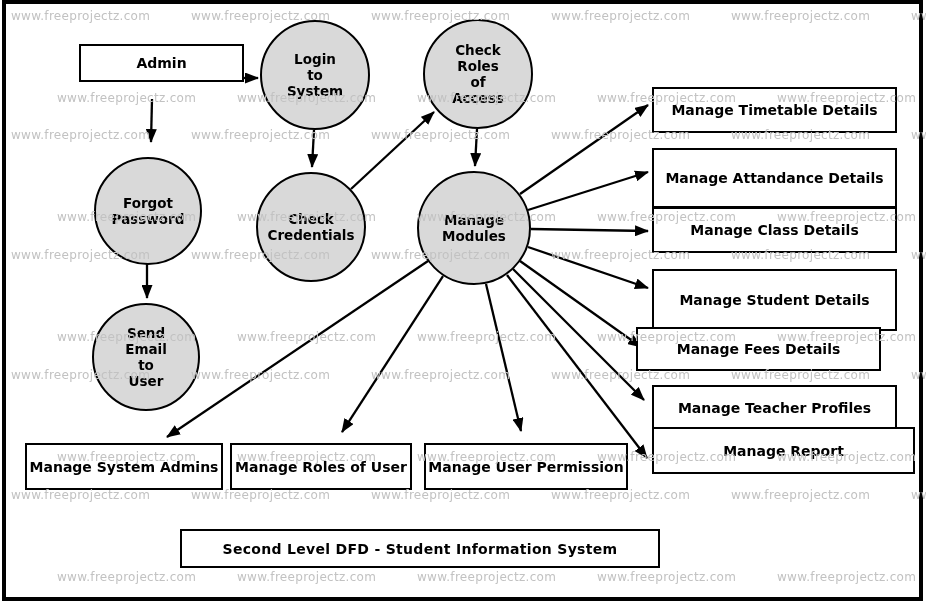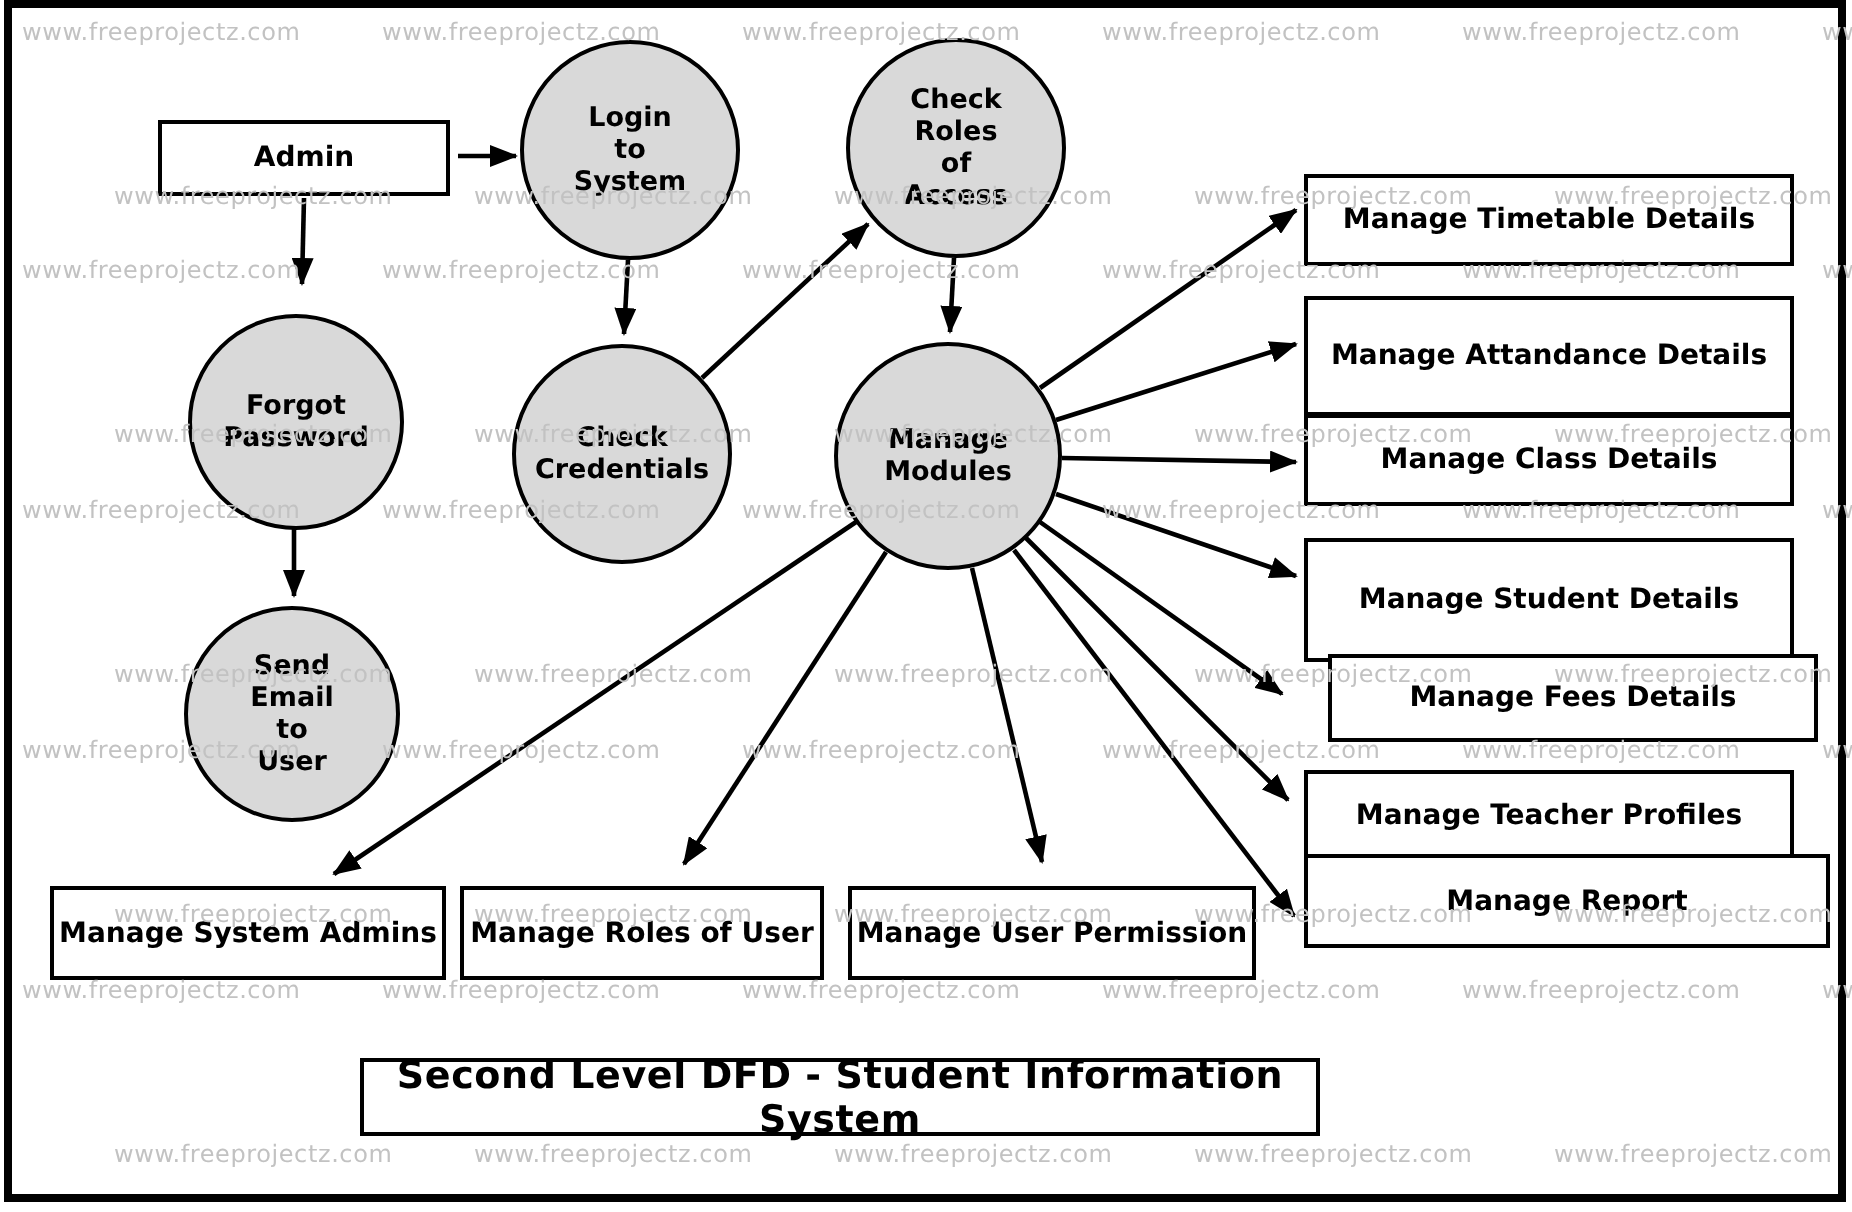--- a/index.html
+++ b/index.html
@@ -44,21 +44,21 @@
     font-size: 14px;
   }
   .circle {
     background: #d9d9d9;
     border: 2.5px solid #000;
     border-radius: 50%;
     font-size: 13.5px;
     line-height: 16px;
   }
   .circle span, .rect span { white-space: pre-line; }
-  .title-box { font-size: 19px; letter-spacing: 0.3px; }
+  .title-box { font-size: 14px; letter-spacing: 0.3px; }
   .wm-layer {
     position: absolute;
     left: 0; top: 0; width: 926px; height: 426px;
     z-index: 4;
     pointer-events: none;
     padding-left: 18px;
   }
   .wm-layer span {
     position: absolute;
     font-size: 12px;
@@ -92,21 +92,21 @@
     <line x1="528" y1="247" x2="648" y2="288" marker-end="url(#ah)"></line>
     <line x1="520" y1="261" x2="641" y2="347" marker-end="url(#ah)"></line>
     <line x1="513" y1="269" x2="644" y2="400" marker-end="url(#ah)"></line>
     <line x1="507" y1="275" x2="647" y2="458" marker-end="url(#ah)"></line>
     <line x1="428" y1="261" x2="167" y2="437" marker-end="url(#ah)"></line>
     <line x1="443" y1="276" x2="342" y2="432" marker-end="url(#ah)"></line>
     <line x1="486" y1="284" x2="521" y2="431" marker-end="url(#ah)"></line>
   </g>
 </svg>
 
-<div class="node rect" style="left:79px;top:60px;width:146px;height:38px">
+<div class="node rect" style="left:79px;top:44px;width:165px;height:38px">
   <span>Admin</span>
 </div>
 
 <div class="node circle" style="left:260px;top:20px;width:110px;height:110px">
   <span>Login
 to
 System</span>
 </div>
 <div class="node circle" style="left:423px;top:19px;width:110px;height:110px">
   <span>Check
@@ -138,21 +138,21 @@
 </div>
 <div class="node rect" style="left:652px;top:148px;width:245px;height:60px">
   <span>Manage Attandance Details</span>
 </div>
 <div class="node rect" style="left:652px;top:207px;width:245px;height:46px">
   <span>Manage Class Details</span>
 </div>
 <div class="node rect" style="left:652px;top:269px;width:245px;height:62px">
   <span>Manage Student Details</span>
 </div>
-<div class="node rect" style="left:664px;top:327px;width:245px;height:44px">
+<div class="node rect" style="left:636px;top:327px;width:245px;height:44px">
   <span>Manage Fees Details</span>
 </div>
 <div class="node rect" style="left:652px;top:385px;width:245px;height:45px">
   <span>Manage Teacher Profiles</span>
 </div>
 <div class="node rect" style="left:652px;top:427px;width:263px;height:47px">
   <span>Manage Report</span>
 </div>
 
 <div class="node rect" style="left:25px;top:443px;width:198px;height:47px">

